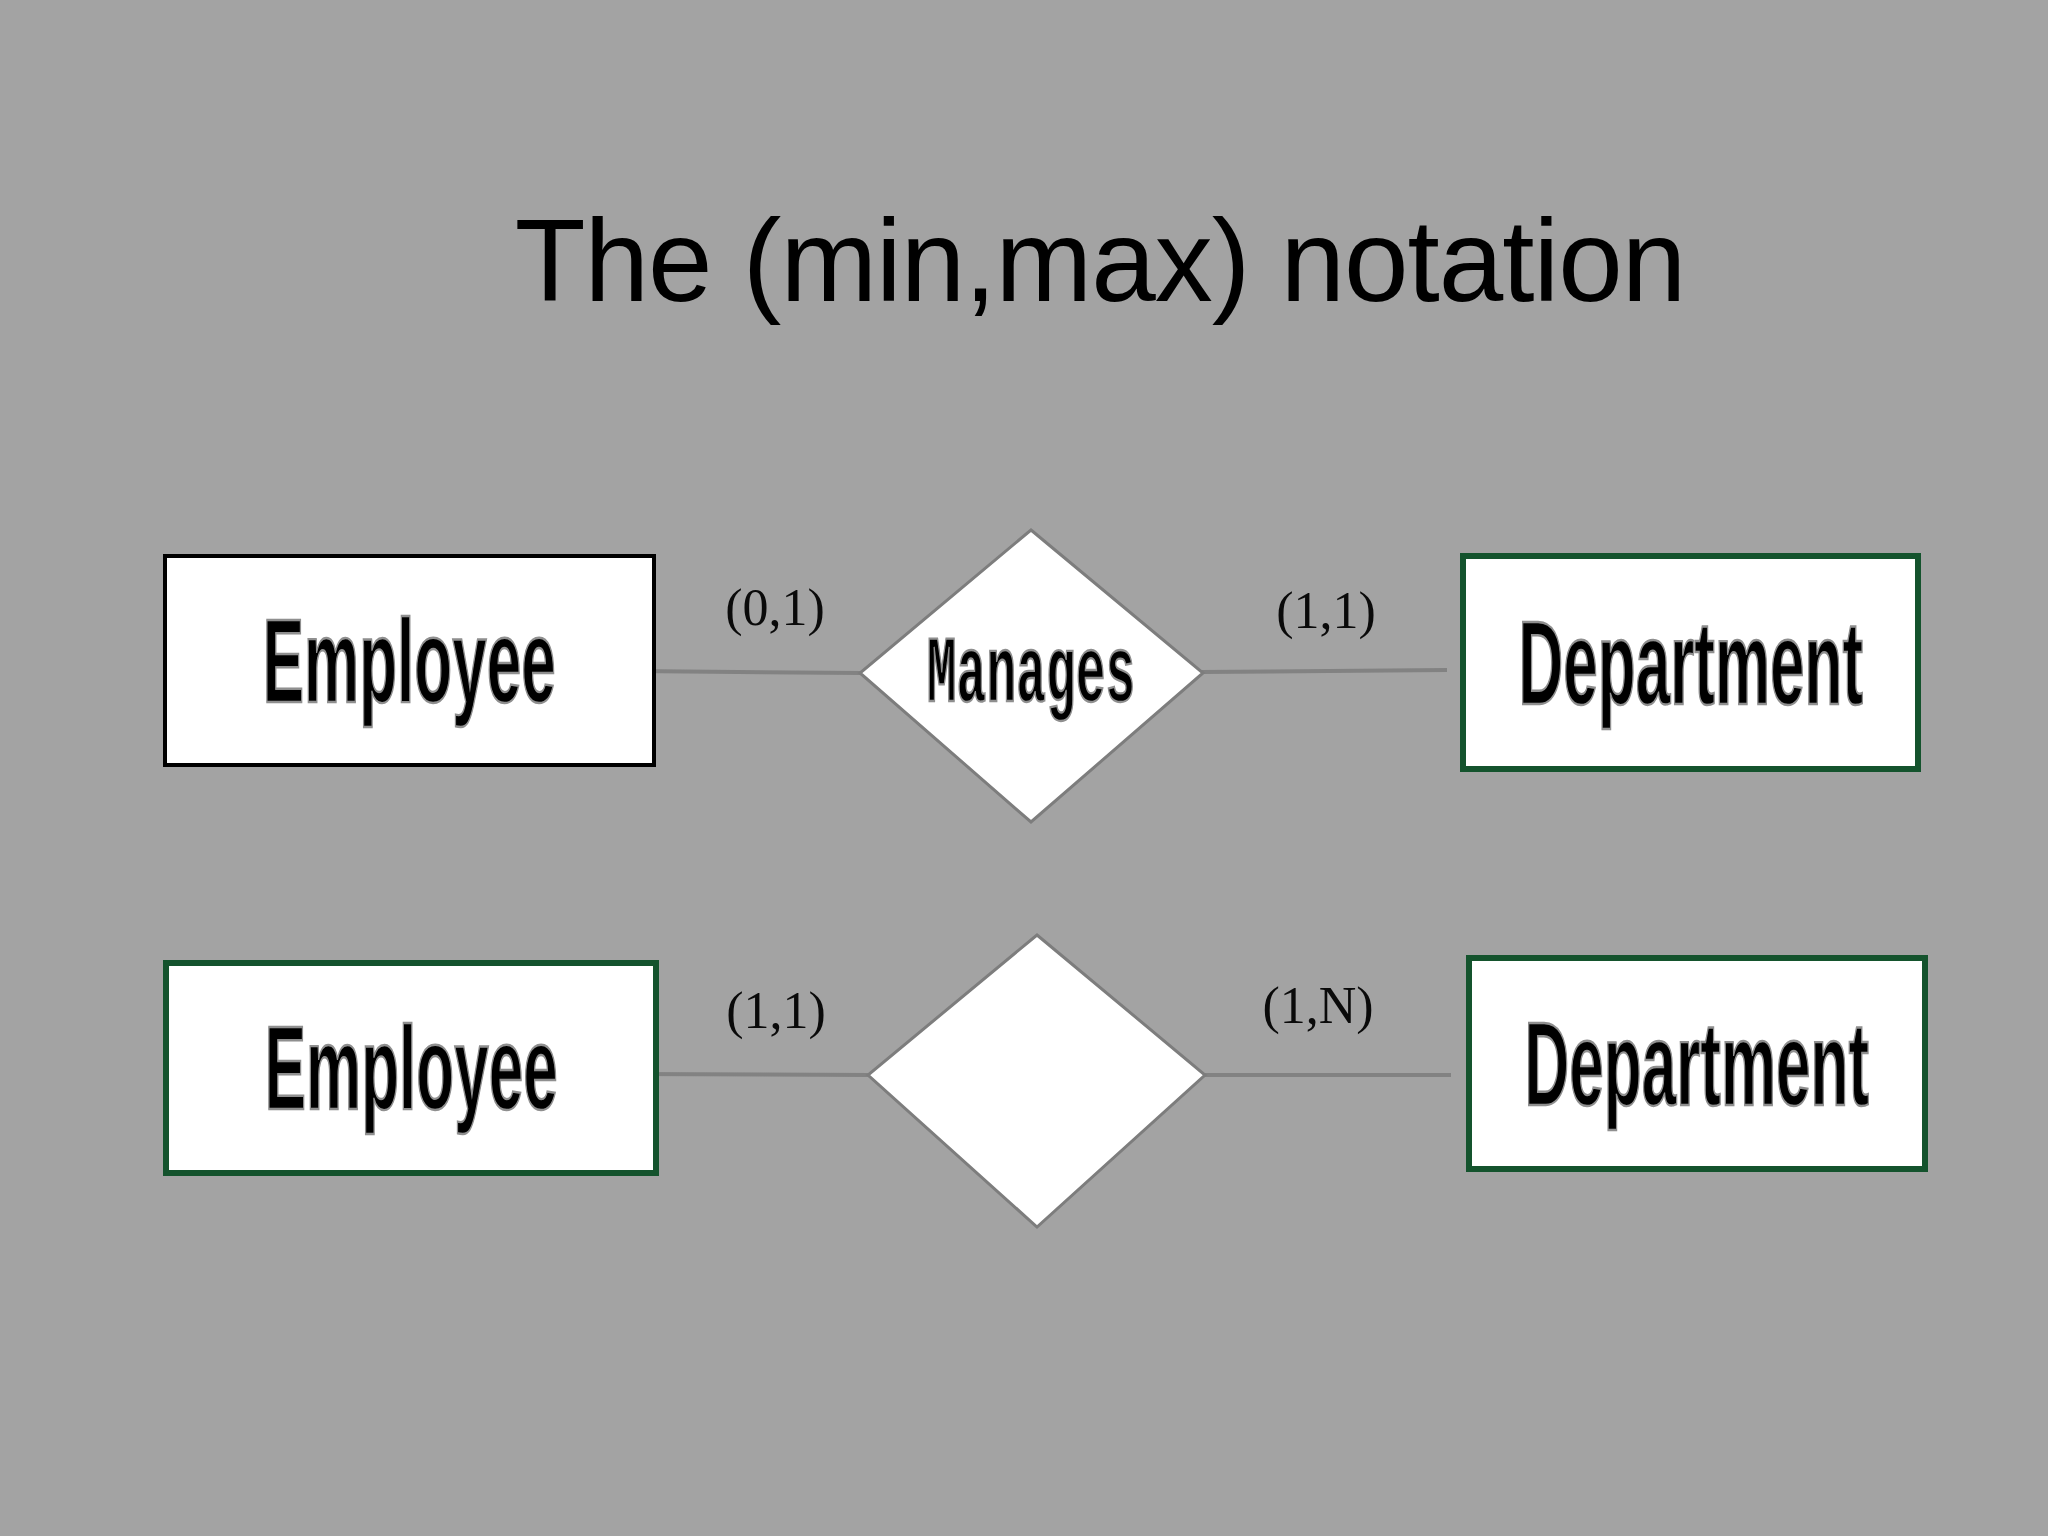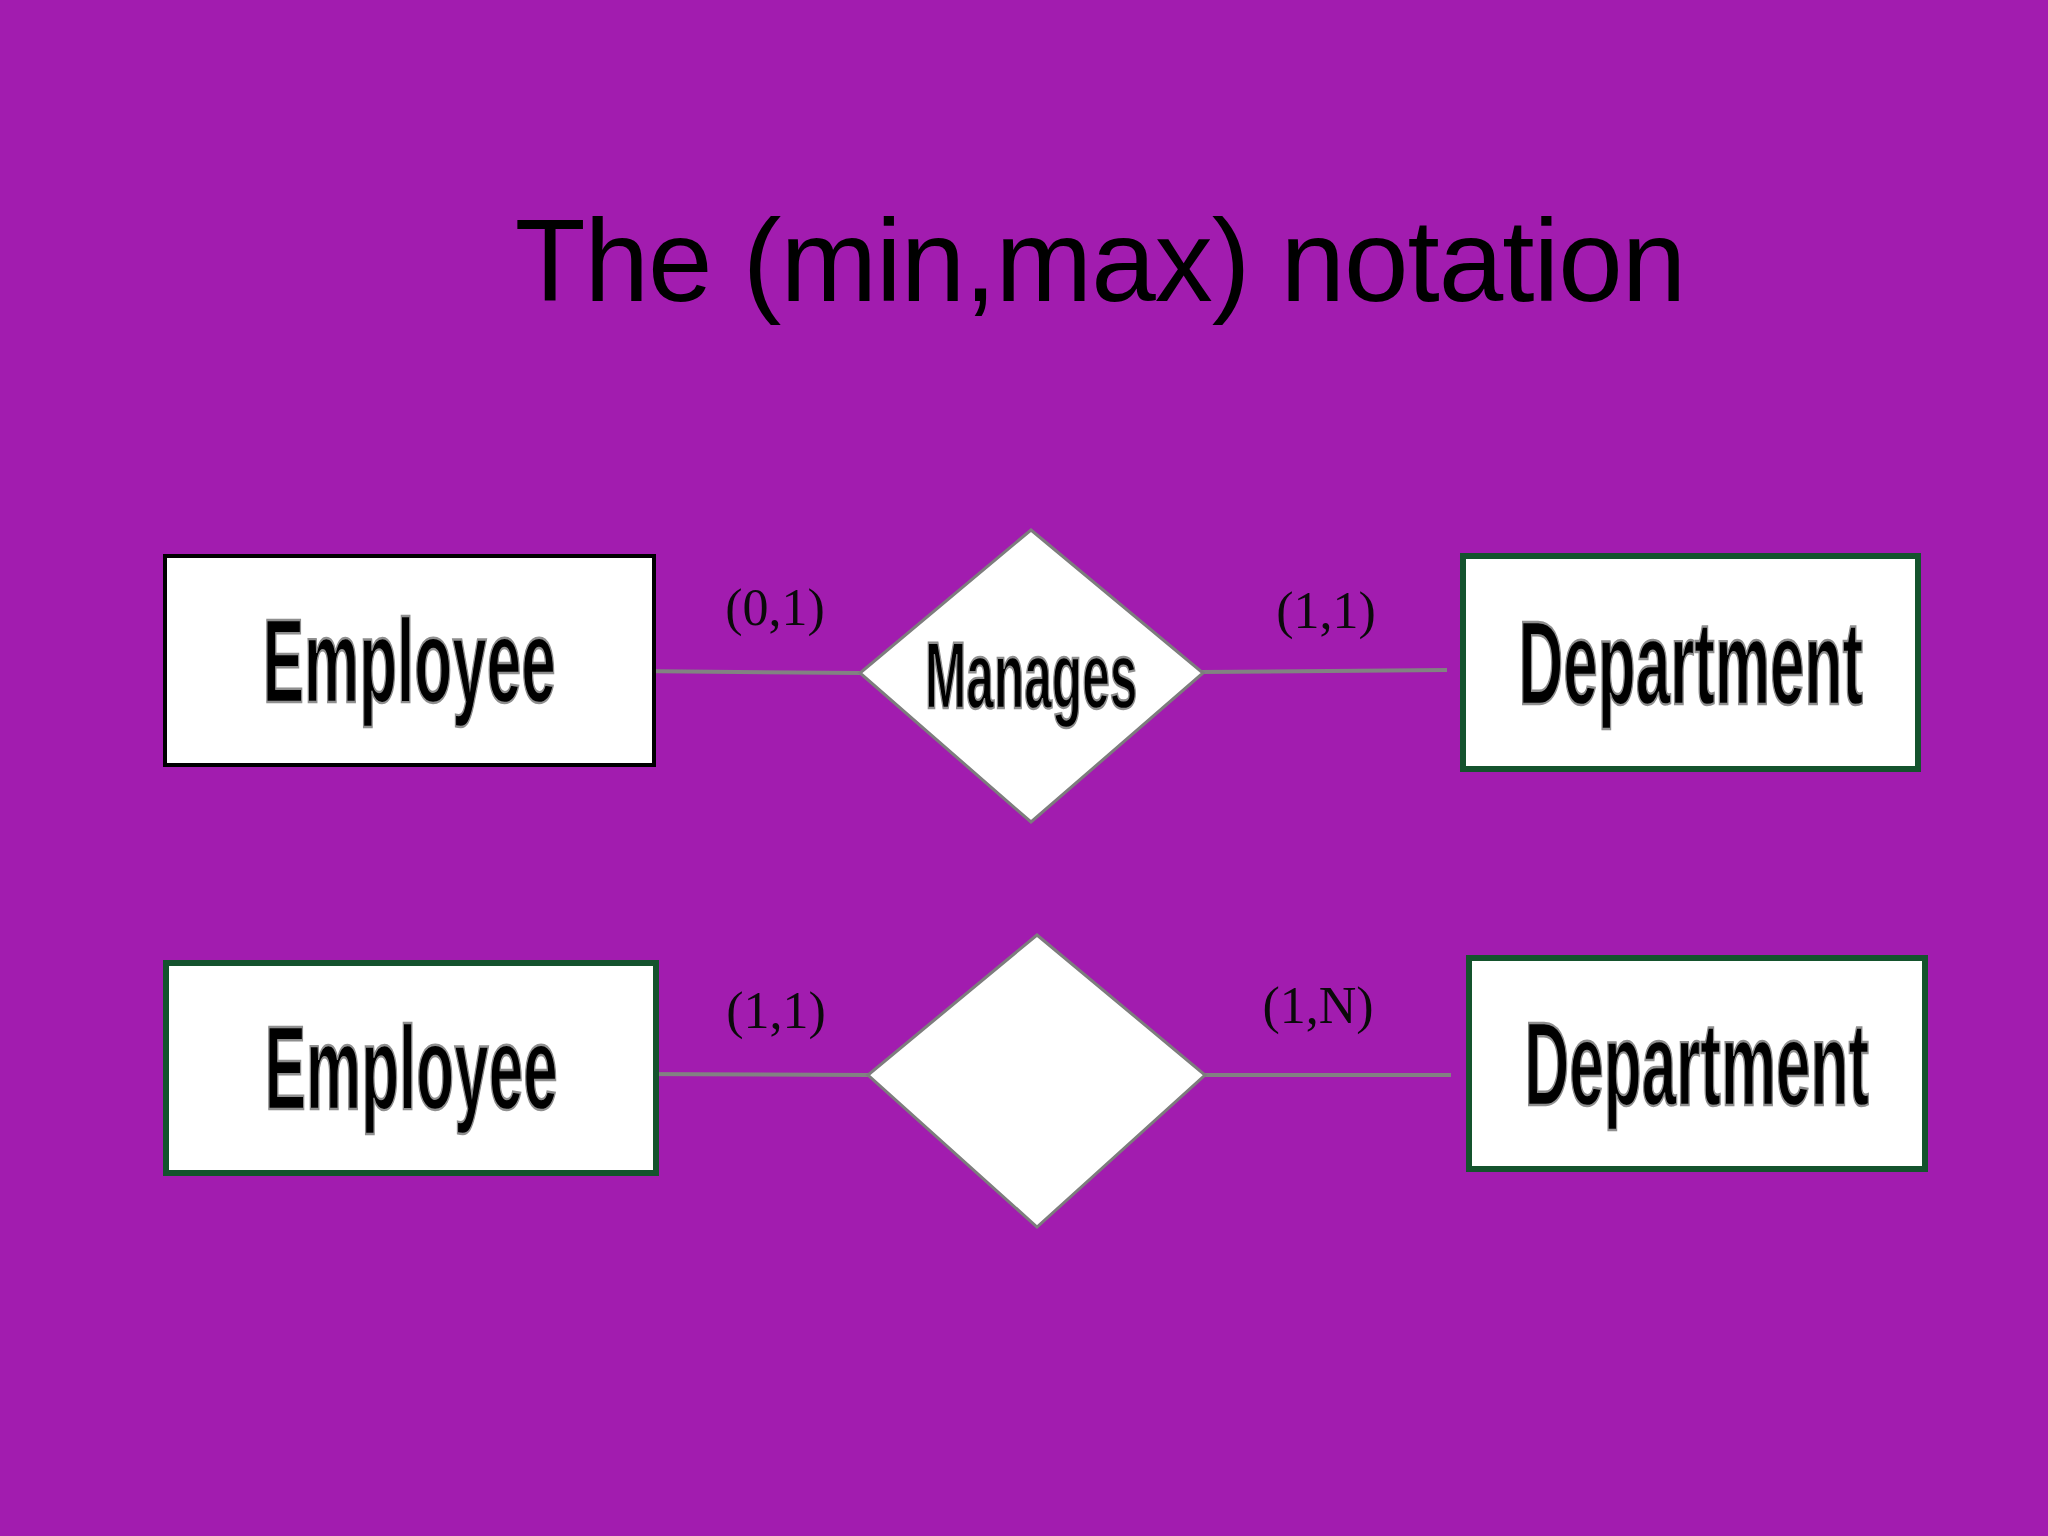--- a/index.html
+++ b/index.html
@@ -5,21 +5,21 @@
   html, body {
     margin: 0;
     padding: 0;
     background: #ffffff;
     font-family: "Liberation Sans", sans-serif;
   }
   .slide {
     position: relative;
     width: 2048px;
     height: 1536px;
-    background: #a21caf;
+    background: #a3a3a3;
     overflow: hidden;
   }
   .page-title {
     position: absolute;
     left: 1100px;
     top: 198px;
     transform: translateX(-50%);
     font-size: 116px;
     line-height: 1.1;
     color: #000000;
@@ -53,20 +53,21 @@
     -webkit-text-stroke: 2px #8f8f8f;
     transform: scale(0.62, 1.18);
     white-space: nowrap;
   }
   .diamond-label-zone {
     position: absolute;
     display: flex;
     align-items: center;
     justify-content: center;
     pointer-events: none;
+    font-family: Liberation Mono, monospace;
   }
   .relationship-label {
     display: inline-block;
     font-weight: 700;
     font-size: 80px;
     line-height: 1;
     color: #000000;
     -webkit-text-stroke: 2px #8f8f8f;
     transform: scale(0.62, 1.18);
     white-space: nowrap;

